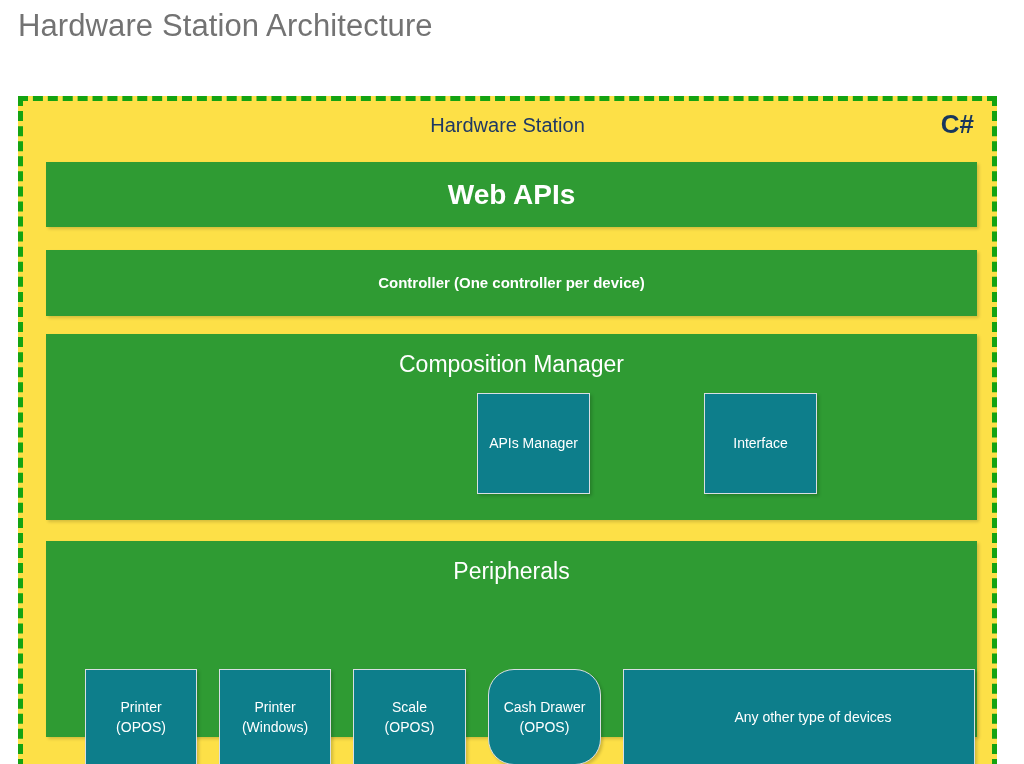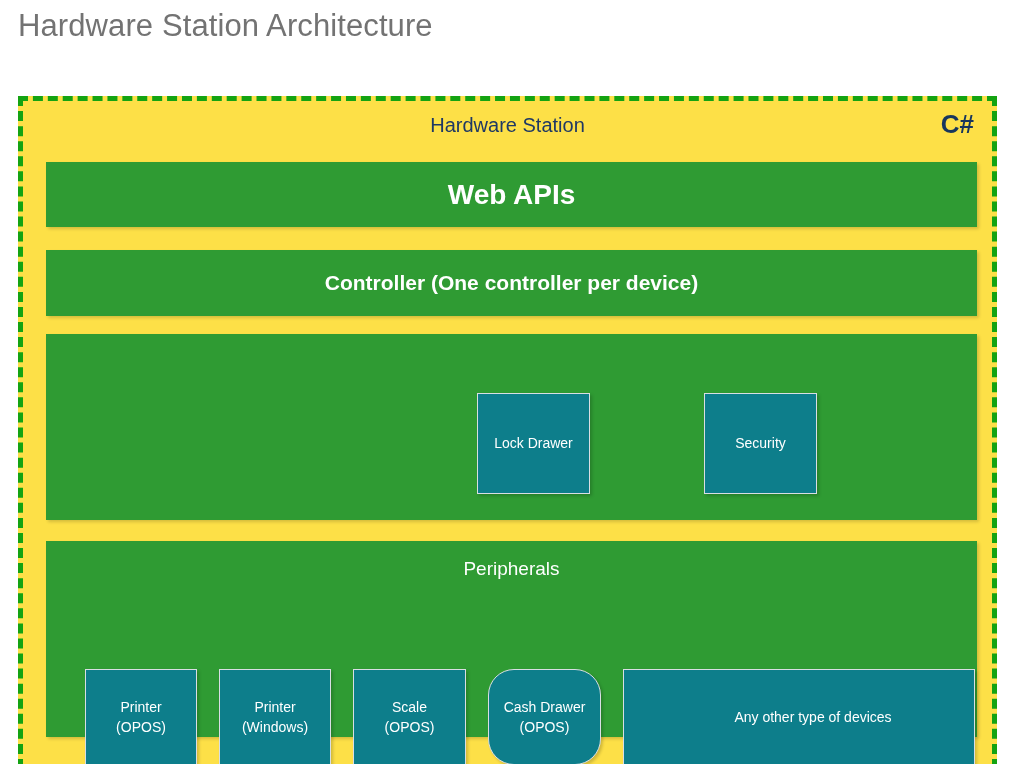--- a/index.html
+++ b/index.html
@@ -110,41 +110,41 @@
   }
 
   .band-controller {
     top: 149px;
     height: 66px;
   }
   .band-controller .band-label {
     top: 0;
     height: 66px;
     line-height: 66px;
-    font-size: 21px;
+    font-size: 15px;
     font-weight: 700;
   }
 
   .band-composition {
     top: 233px;
     height: 186px;
   }
   .band-composition .band-label {
     top: 17px;
     font-size: 23px;
     font-weight: 400;
   }
 
   .band-peripherals {
     top: 440px;
     height: 196px;
   }
   .band-peripherals .band-label {
     top: 17px;
-    font-size: 19px;
+    font-size: 23px;
     font-weight: 400;
   }
 
   
   .tile {
     position: absolute;
     box-sizing: border-box;
     background: #0D7E8B;
     border: 1px solid #D9DEE3;
     box-shadow: 2px 2px 3px rgba(0,0,0,0.18);
@@ -199,28 +199,29 @@
 
     <div class="band band-webapi">
       <div class="band-label">Web APIs</div>
     </div>
 
     <div class="band band-controller">
       <div class="band-label">Controller (One controller per device)</div>
     </div>
 
     <div class="band band-composition comp-row">
+      <div class="band-label">Composition Manager</div>
 
 
       <div class="tile comp-tile-1">
-        <span class="tile-text">Lock Drawer</span>
+        <span class="tile-text">APIs Manager</span>
       </div>
 
       <div class="tile comp-tile-2">
-        <span class="tile-text">Security</span>
+        <span class="tile-text">Interface</span>
       </div>
     </div>
 
     <div class="band band-peripherals periph-row">
       <div class="band-label">Peripherals</div>
 
       <div class="tile periph-tile-0">
         <span class="tile-text">Printer
 (OPOS)</span>
       </div>

